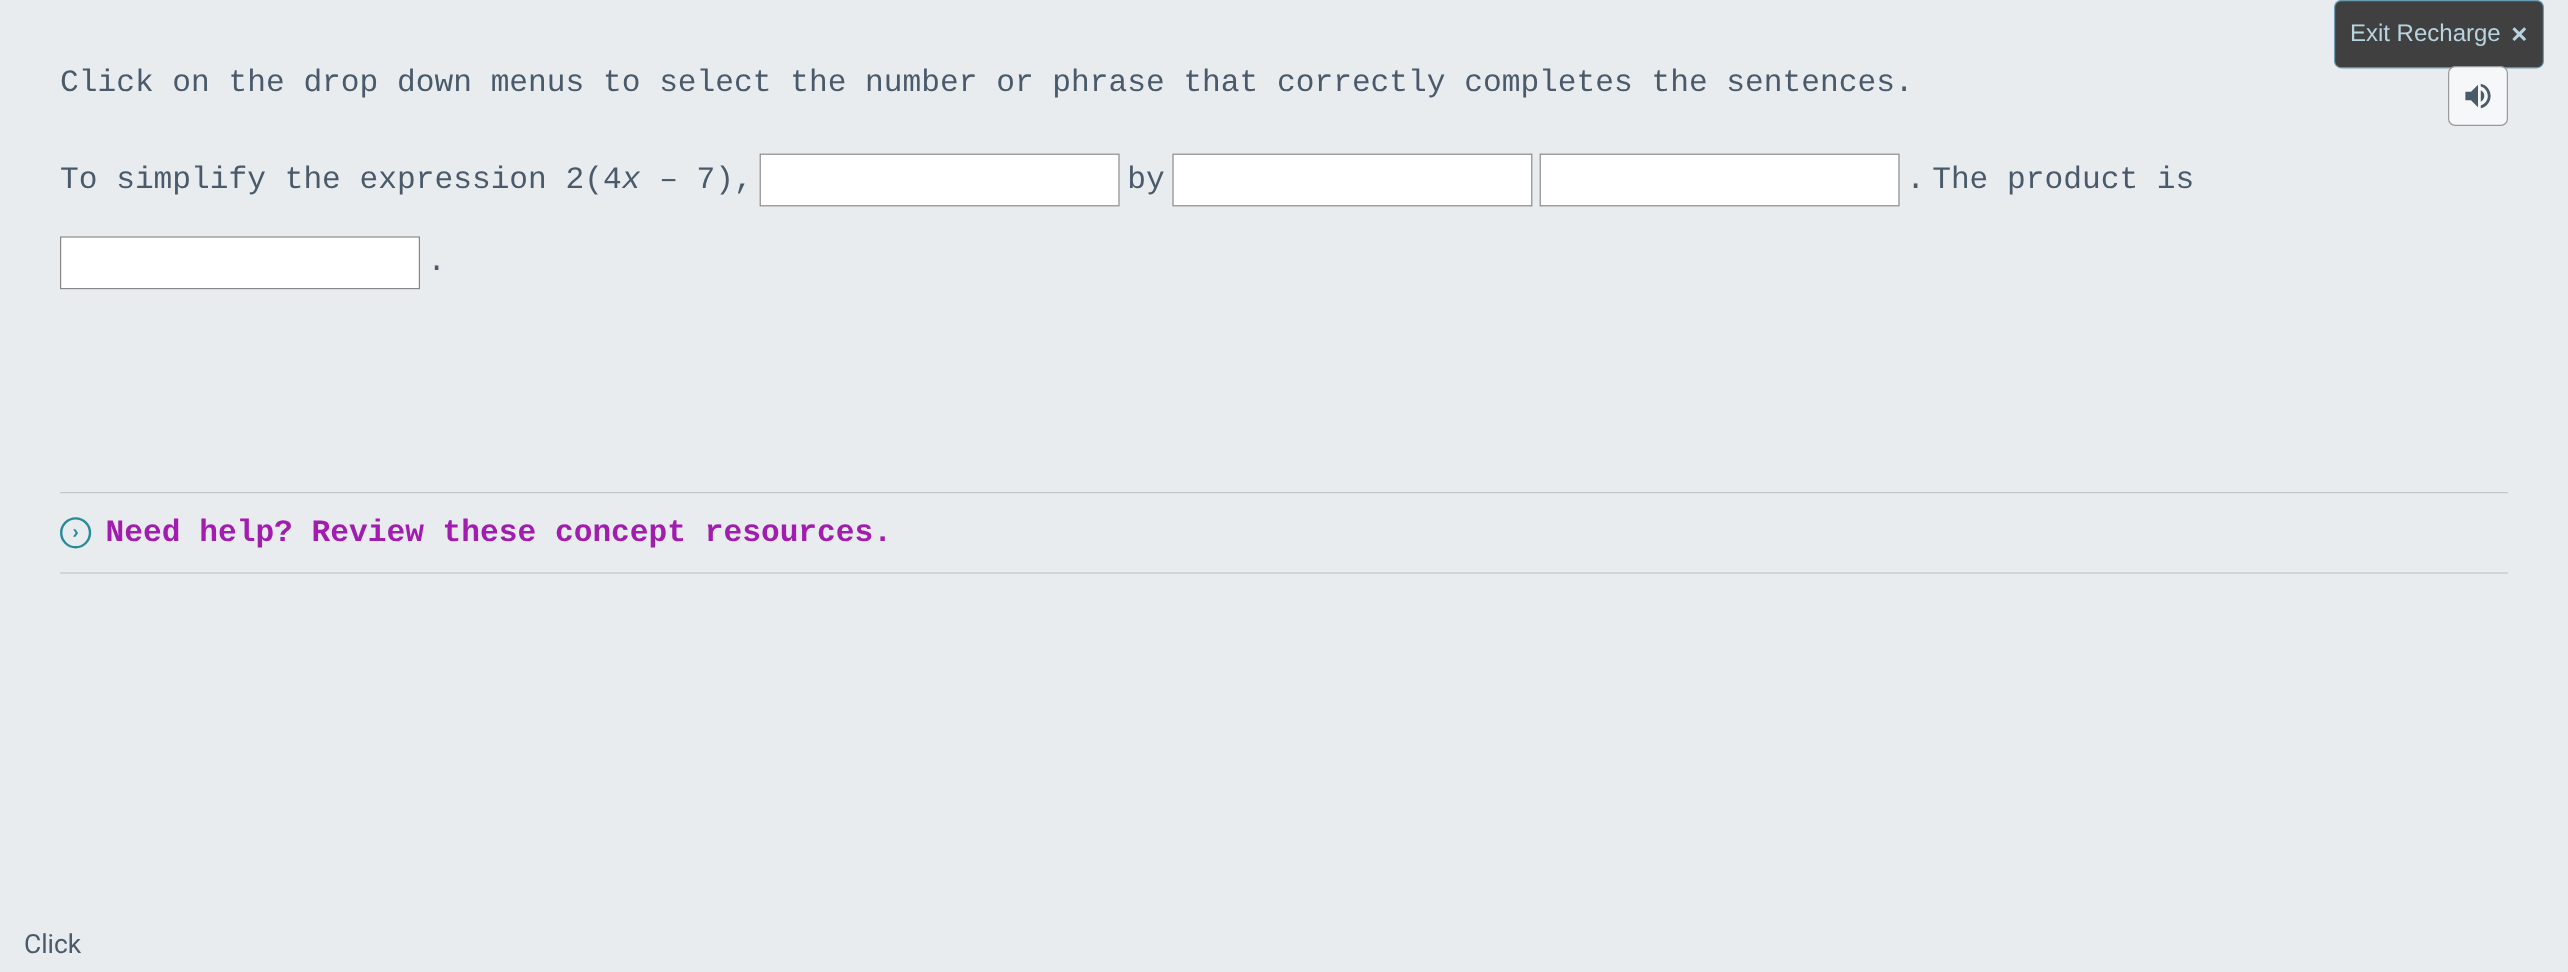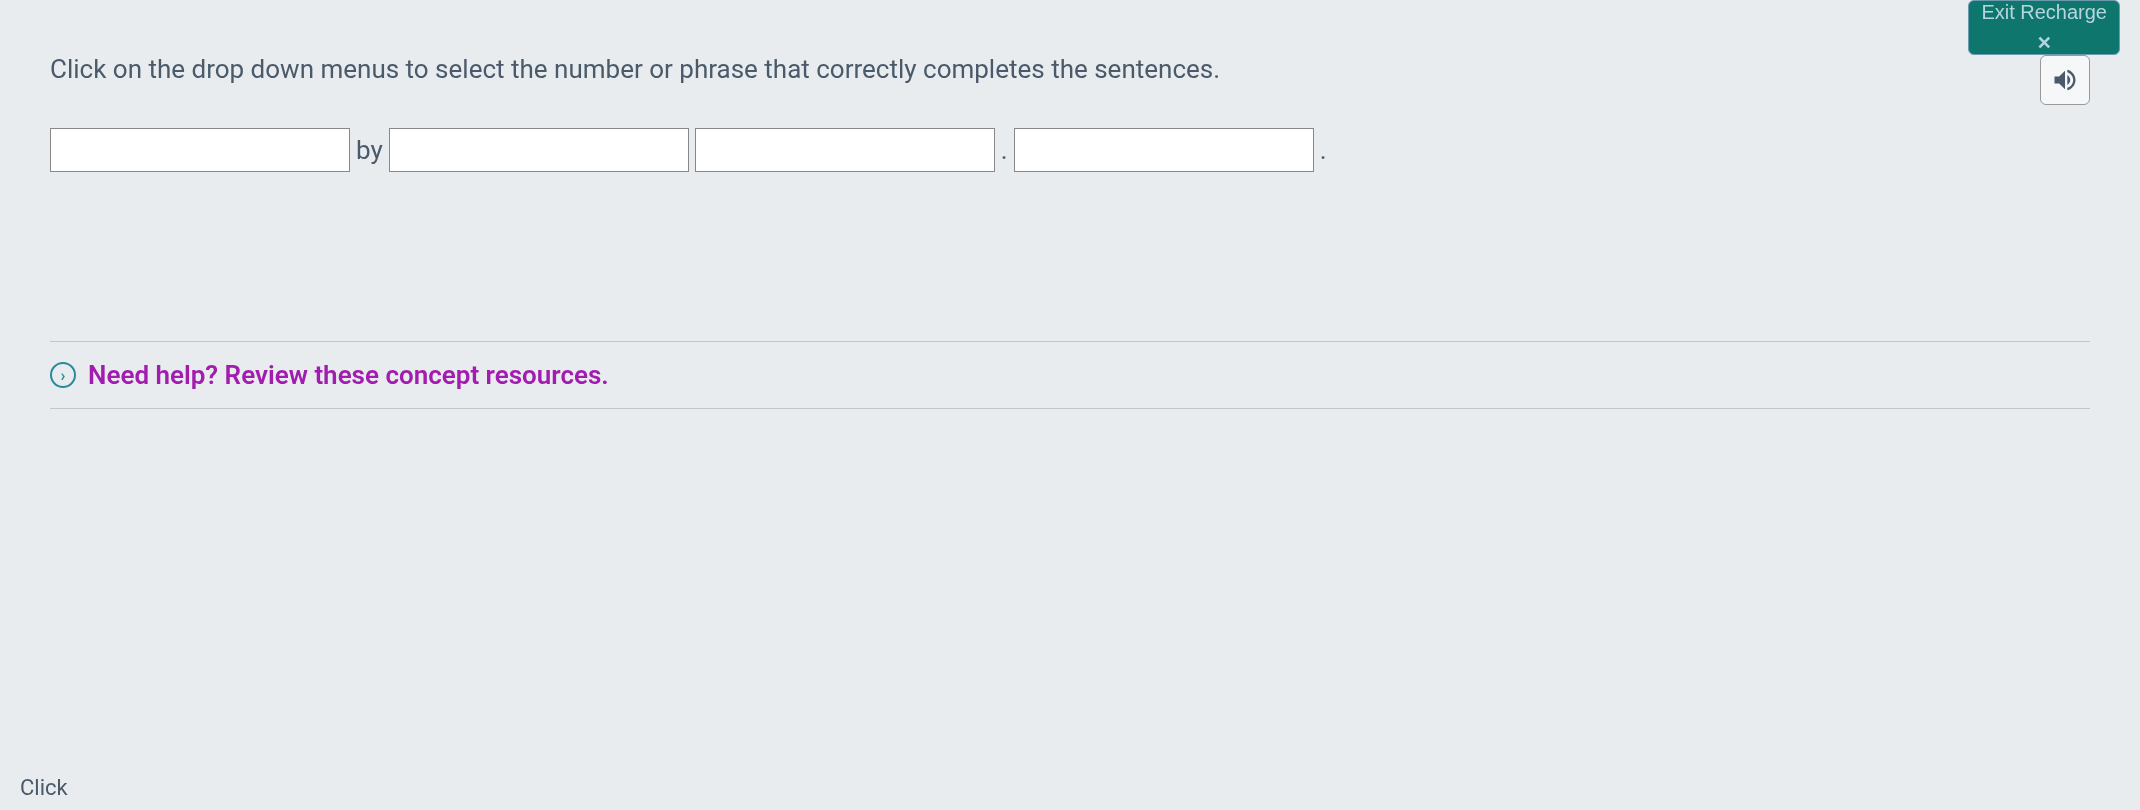--- a/index.html
+++ b/index.html
@@ -19,39 +19,39 @@
       position: absolute;
       top: 0;
       right: 0;
       height: 30px;
       display: flex;
       justify-content: flex-end;
       align-items: flex-start;
       padding-right: 20px;
     }
     .exit-btn {
-      background: #0f766e;
+      background: #404040;
       color: #b8d4e0;
       border: 1px solid #6a9bb0;
       border-radius: 6px;
-      padding: 0 12px;
+      padding: 16px 12px;
       font-size: 20px;
       cursor: pointer;
       display: flex;
       align-items: center;
       gap: 8px;
-      flex-direction: column;
     }
     .exit-btn .x {
       font-size: 18px;
       font-weight: bold;
     }
     .content {
       padding: 50px 50px 0 50px;
       position: relative;
+      font-family: Liberation Mono, monospace;
     }
     .audio-btn {
       position: absolute;
       top: 55px;
       right: 50px;
       width: 50px;
       height: 50px;
       border: 1px solid #999;
       border-radius: 6px;
       background: #f5f7f8;
@@ -145,25 +145,27 @@
 <div class="content">
   <button class="audio-btn">
     <svg viewBox="0 0 24 24">
       <path d="M3 9v6h4l5 5V4L7 9H3zm13.5 3c0-1.77-1.02-3.29-2.5-4.03v8.05c1.48-.73 2.5-2.25 2.5-4.02zM14 3.23v2.06c2.89.86 5 3.54 5 6.71s-2.11 5.85-5 6.71v2.06c4.01-.91 7-4.49 7-8.77s-2.99-7.86-7-8.77z"></path>
     </svg>
   </button>
 
   <p class="instruction">Click on the drop down menus to select the number or phrase that correctly completes the sentences.</p>
 
   <div class="sentence">
+    <span class="text"><span>To simplify the expression 2(4</span><span class="expr-var">x</span><span> – 7),</span></span>
     <span class="dropdown dd-1"></span>
     <span class="text">by</span>
     <span class="dropdown dd-2"></span>
     <span class="dropdown dd-3"></span>
     <span class="text">.</span>
+    <span class="text">The product is</span>
     <span class="dropdown dd-4"></span>
     <span class="text">.</span>
   </div>
 
   <div class="help-section">
     <span class="help-icon">›</span>
     <span class="help-text">Need help? Review these concept resources.</span>
   </div>
 </div>
 

